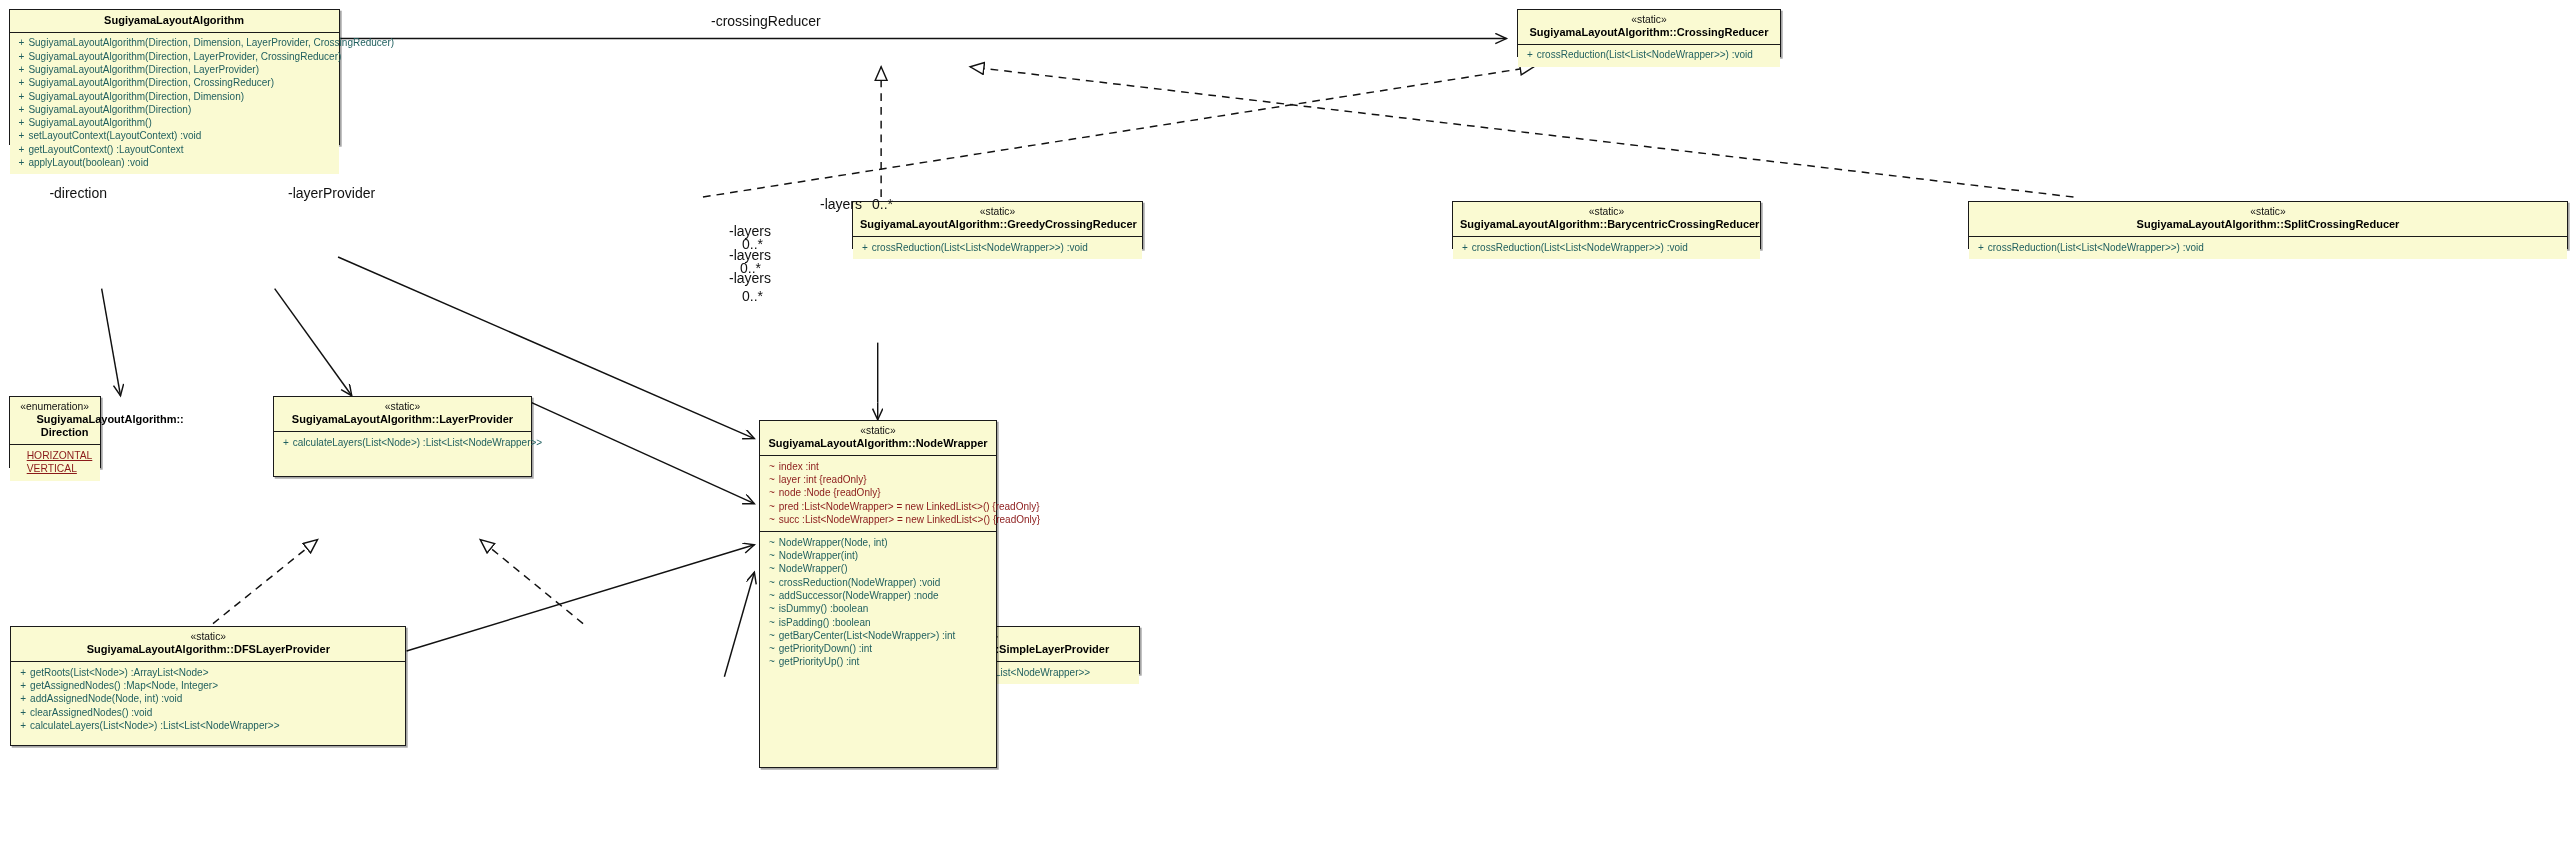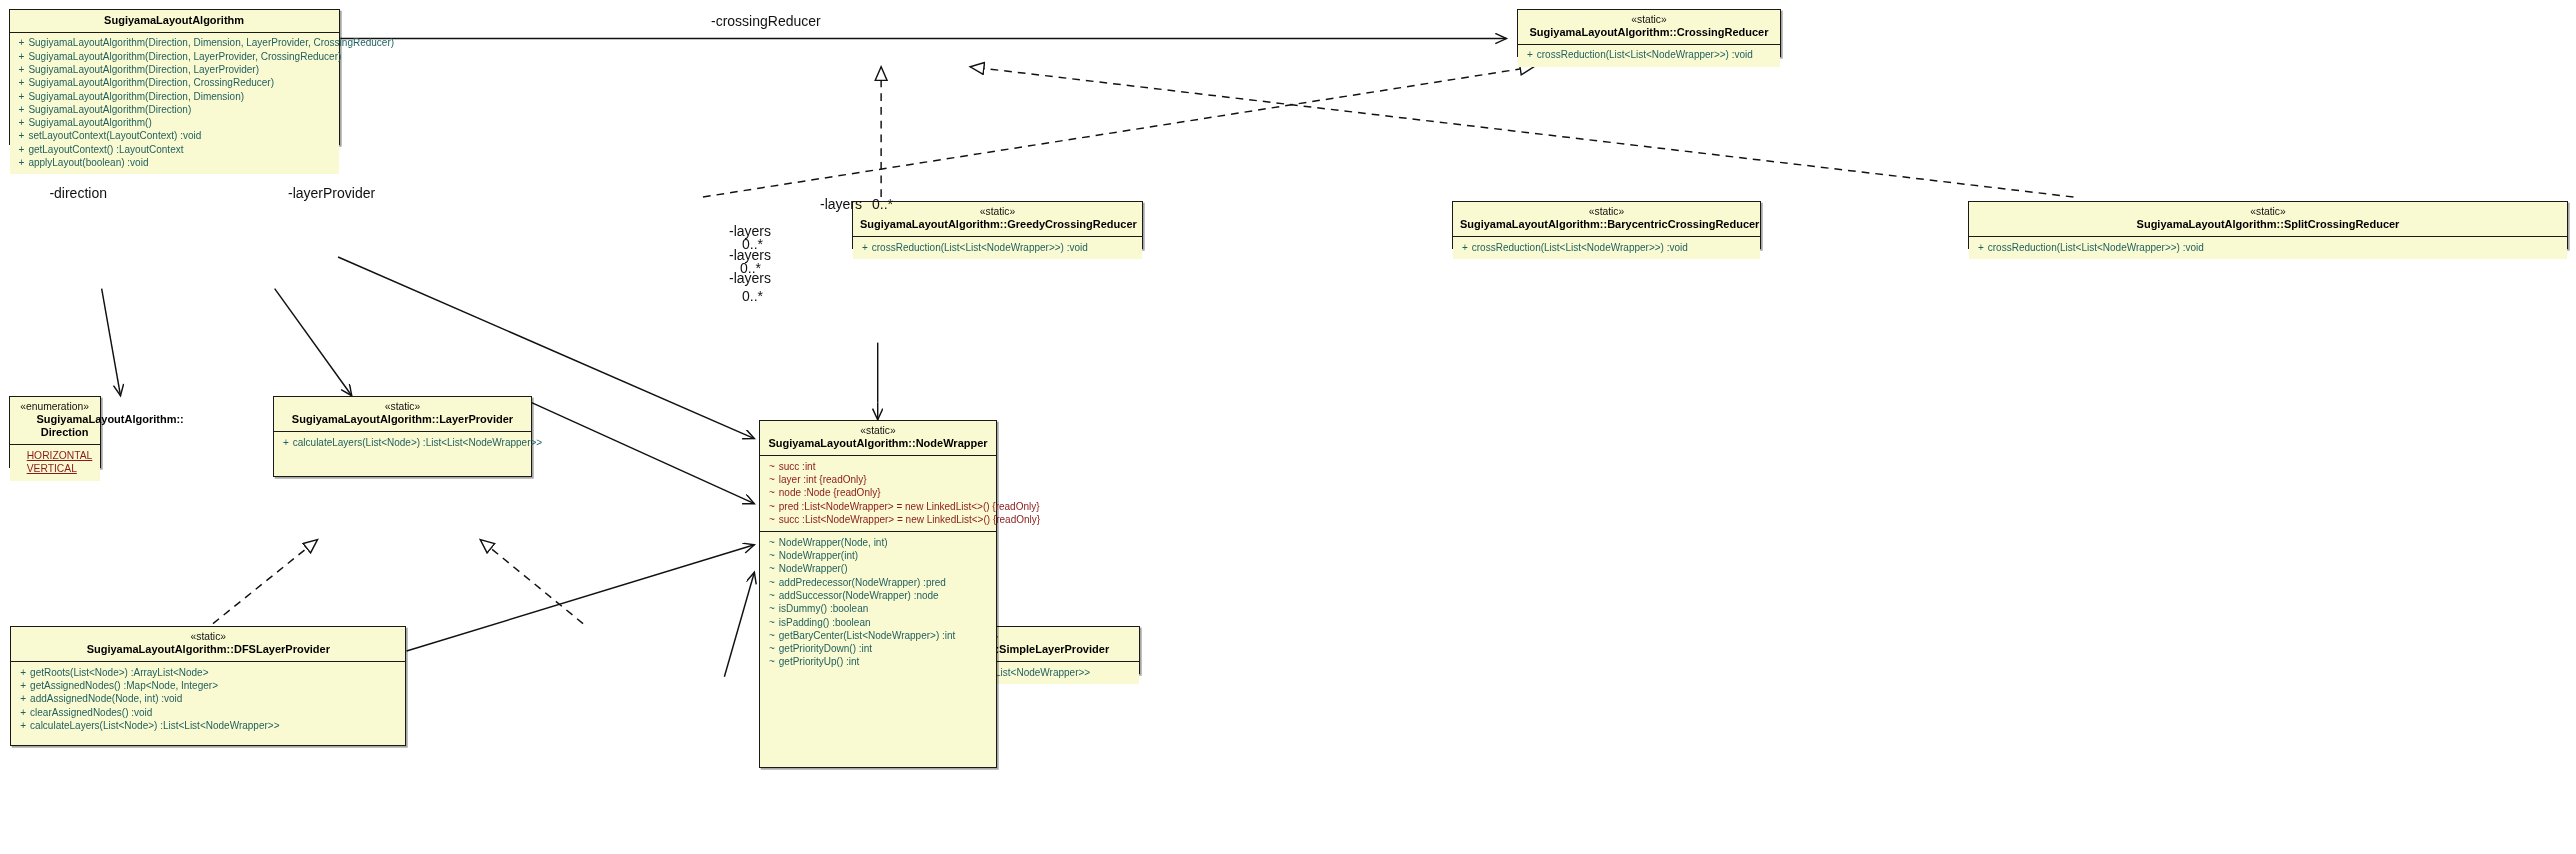--- a/index.html
+++ b/index.html
@@ -306,21 +306,21 @@
   </div>
 
   <div class="uml-class" style="left:759px; top:420px; width:238px; height:348px;">
     <div class="cls-header">
       <span class="stereotype">«static»</span>
       <span class="cls-name">SugiyamaLayoutAlgorithm::NodeWrapper</span>
     </div>
     <div class="compartment">
       <div class="member attr">
         <span class="vis">~</span>
-        <span class="mtext">succ  :int</span>
+        <span class="mtext">index  :int</span>
       </div>
       <div class="member attr">
         <span class="vis">~</span>
         <span class="mtext">layer  :int {readOnly}</span>
       </div>
       <div class="member attr">
         <span class="vis">~</span>
         <span class="mtext">node  :Node {readOnly}</span>
       </div>
       <div class="member attr">
@@ -340,21 +340,21 @@
       <div class="member">
         <span class="vis">~</span>
         <span class="mtext">NodeWrapper(int)</span>
       </div>
       <div class="member">
         <span class="vis">~</span>
         <span class="mtext">NodeWrapper()</span>
       </div>
       <div class="member">
         <span class="vis">~</span>
-        <span class="mtext">addPredecessor(NodeWrapper)  :pred</span>
+        <span class="mtext">crossReduction(NodeWrapper)  :void</span>
       </div>
       <div class="member">
         <span class="vis">~</span>
         <span class="mtext">addSuccessor(NodeWrapper)  :node</span>
       </div>
       <div class="member">
         <span class="vis">~</span>
         <span class="mtext">isDummy()  :boolean</span>
       </div>
       <div class="member">

